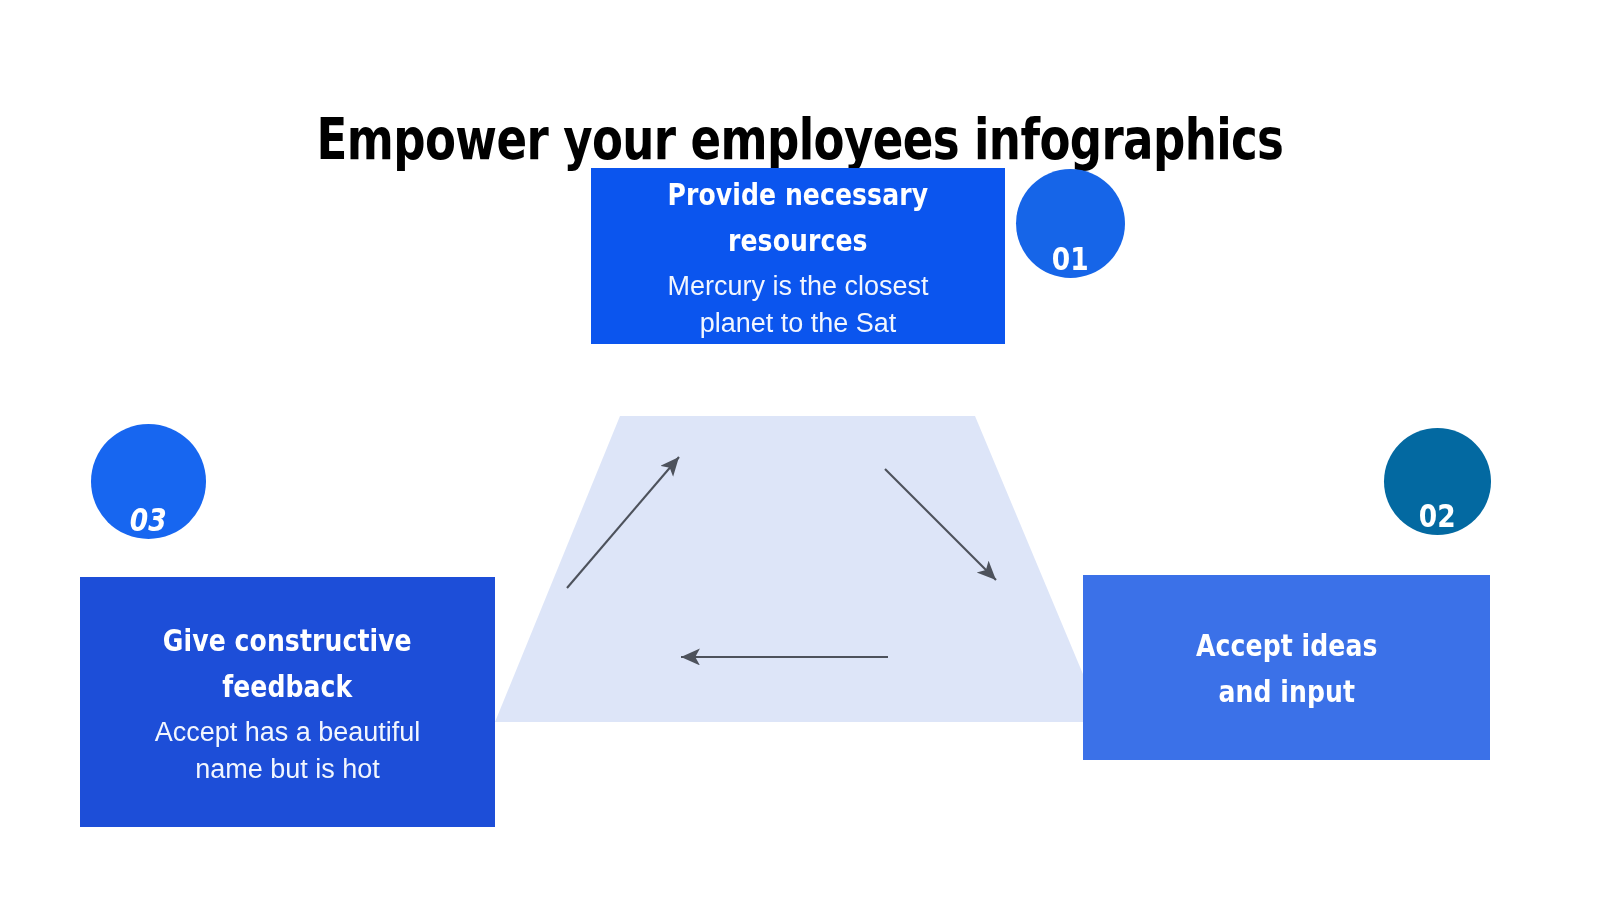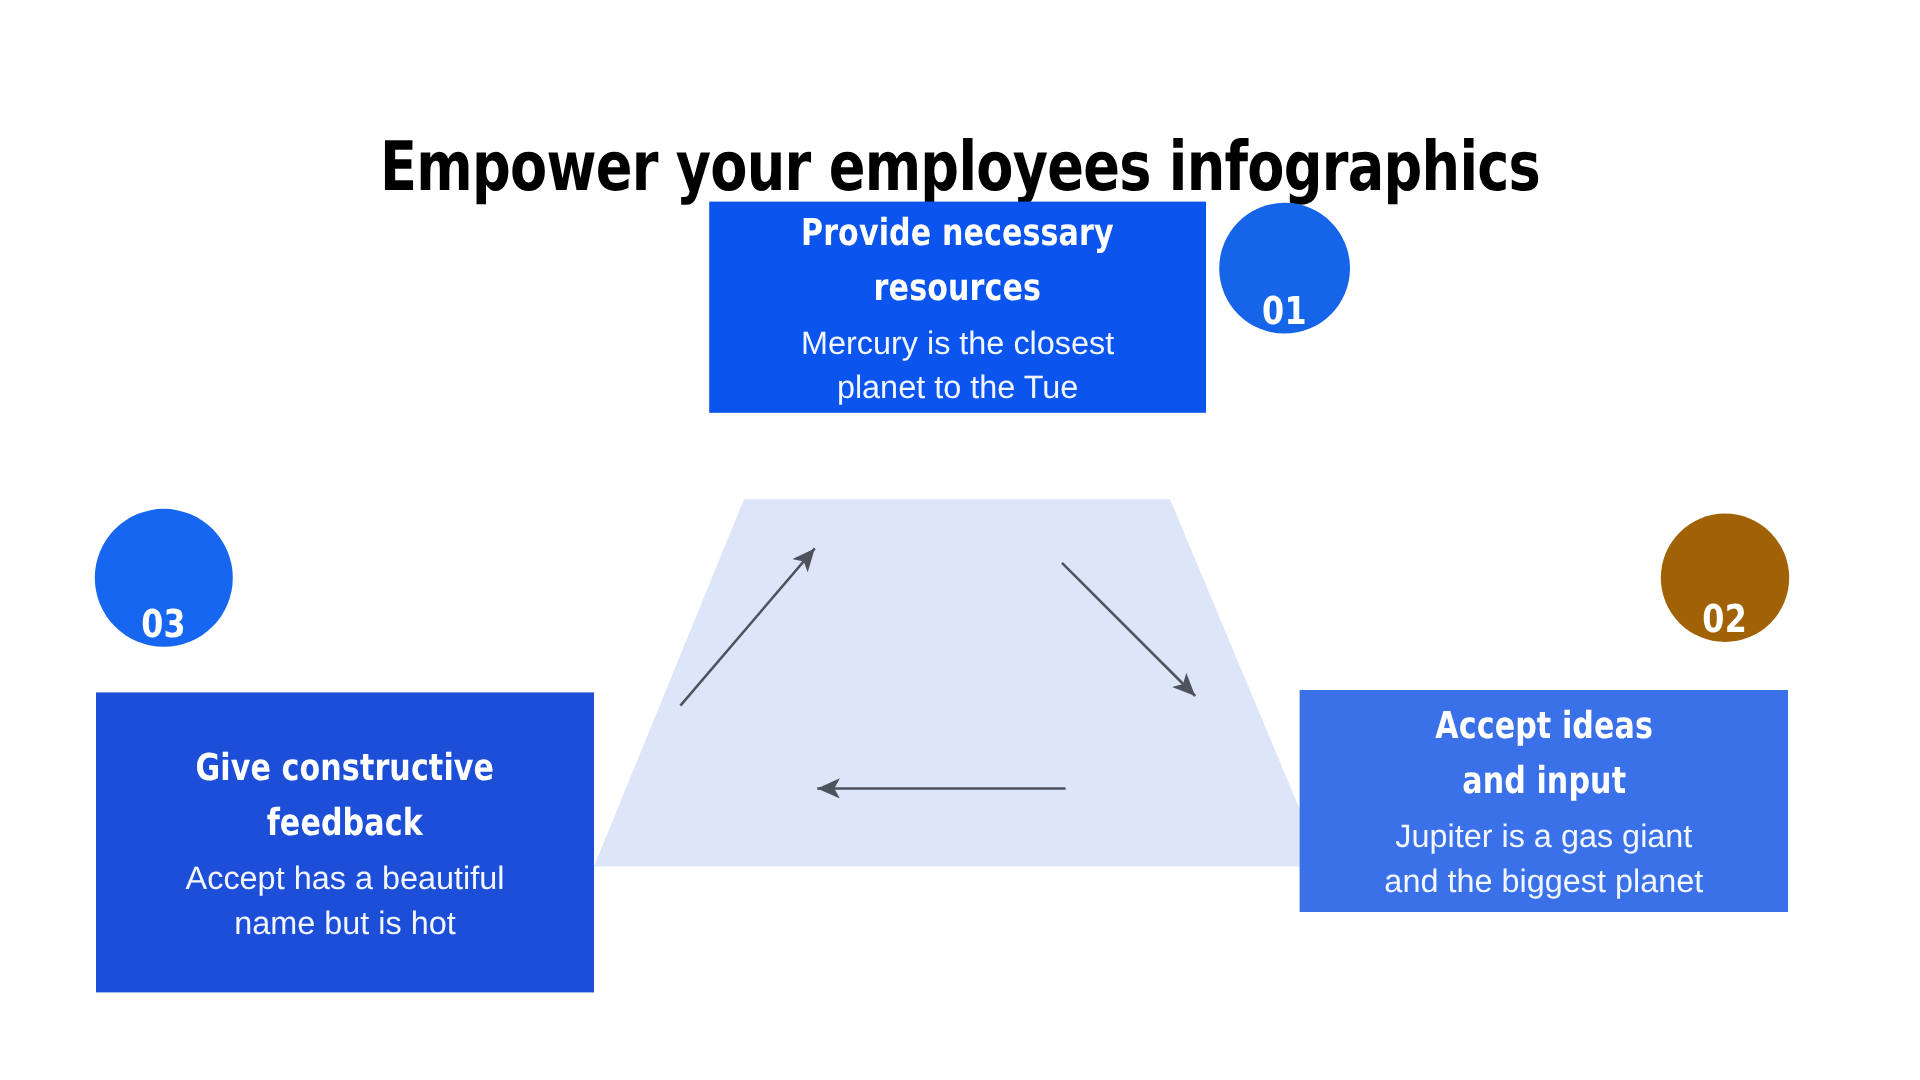--- a/index.html
+++ b/index.html
@@ -130,28 +130,29 @@
     top: 169px;
     width: 109px;
     height: 109px;
     background: #1665e8;
   }
   #badge-02 {
     left: 1384px;
     top: 428px;
     width: 107px;
     height: 107px;
-    background: #a16207;
+    background: #0369a1;
   }
   #badge-03 {
-    left: 79px;
+    left: 91px;
     top: 424px;
     width: 115px;
     height: 115px;
     background: #1766f0;
+    font-style: italic;
   }
 </style>
 </head>
 <body>
 
 <div id="slide">
 
   <svg id="funnel" viewBox="0 0 1600 900">
     <polygon points="620,416 975,416 1103,722 495,722" fill="#dde5f8"></polygon>
 
@@ -167,31 +168,29 @@
       <line x1="888" y1="657" x2="681" y2="657"></line>
     </g>
   </svg>
 
   <h1 id="page-title">Empower your employees infographics</h1>
 
   <div class="card" id="card-top">
     <div class="card-title">Provide necessary
 resources</div>
     <div class="card-body">Mercury is the closest
-planet to the Tue</div>
+planet to the Sat</div>
   </div>
   <div class="badge" id="badge-01">
     <span>01</span>
   </div>
 
   <div class="card" id="card-right">
     <div class="card-title">Accept ideas
 and input</div>
-    <div class="card-body">Jupiter is a gas giant
-and the biggest planet</div>
   </div>
   <div class="badge" id="badge-02">
     <span>02</span>
   </div>
 
   <div class="card" id="card-left">
     <div class="card-title">Give constructive
 feedback</div>
     <div class="card-body">Accept has a beautiful
 name but is hot</div>

